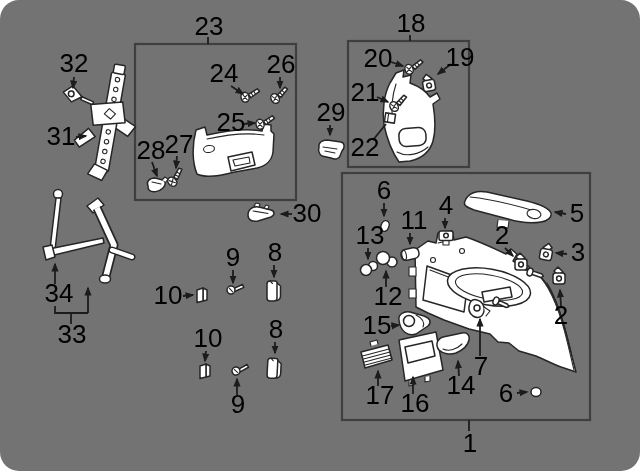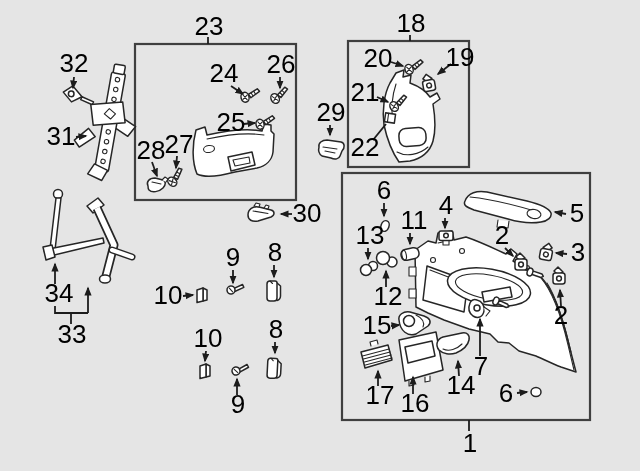--- a/index.html
+++ b/index.html
@@ -1,17 +1,17 @@
 <!DOCTYPE html>
 <html><head>
 <meta charset="utf-8">
 <style>
   html,body{margin:0;padding:0;background:#fff;}
-  .stage{position:relative;width:640px;height:471px;background:#e5e5e5;overflow:hidden;
-         font-family:"Liberation Sans", sans-serif;}
+  .stage{position:relative;width:640px;height:471px;background:#737373;overflow:hidden;
+         font-family:"Liberation Sans", sans-serif;border-radius:19px;}
   svg{position:absolute;left:0;top:0;}
   .callout{font-family:"Liberation Sans", sans-serif;font-size:26px;font-weight:400;
            fill:#000;text-anchor:middle;}
   .part{stroke:#262626;stroke-width:1.5;stroke-linejoin:round;stroke-linecap:round;fill:none;}
   .pf{fill:#ffffff;}
   .thin{stroke-width:1.1;}
   .arrow{stroke:#1c1c1c;stroke-width:1.8;fill:none;}
   .gbox{fill:none;stroke:#3f3f3f;stroke-width:2.2;}
 </style>
 </head>

